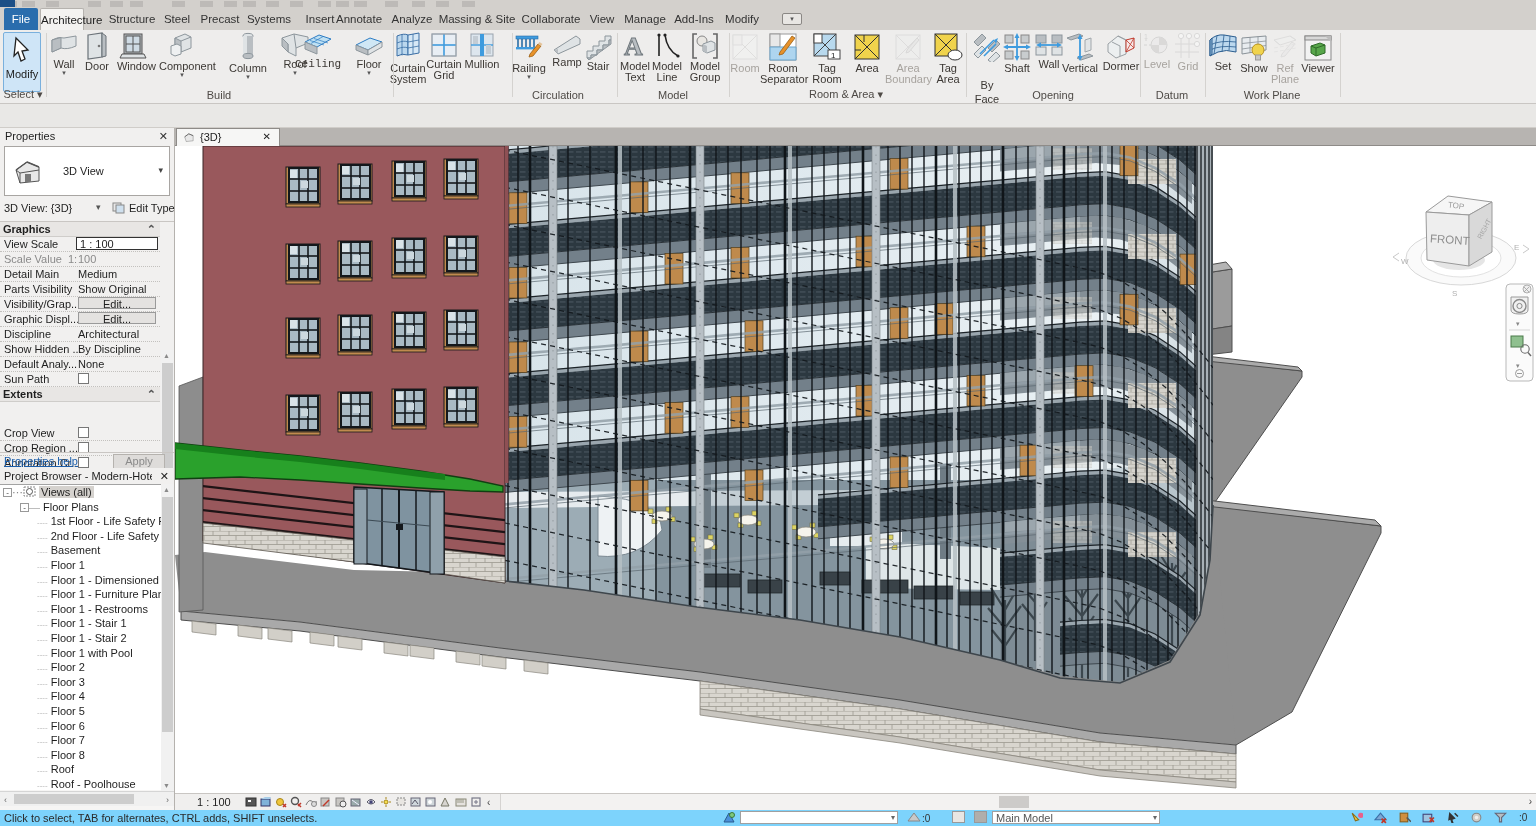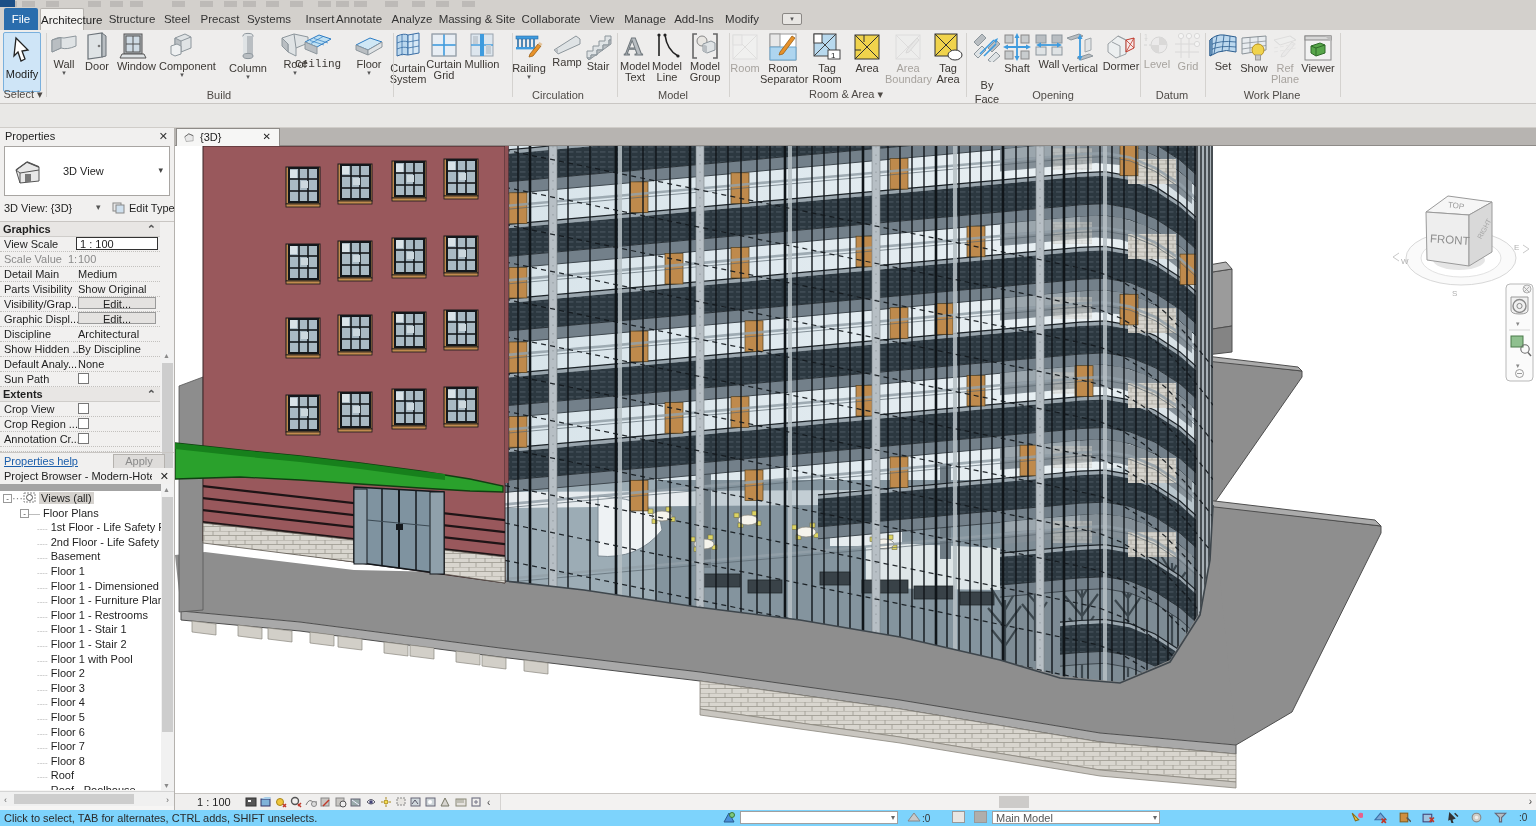--- a/index.html
+++ b/index.html
@@ -1011,21 +1011,21 @@
         </div>
         <div class="prow" style="width:160px;">
           <span class="plab">Default Analy...</span>
           <span class="pval">None</span>
         </div>
         <div class="prow" style="width:160px;">
           <span class="plab">Sun Path</span>
           <span class="pval" style="top:1px;"><span style="display:inline-block;width:11px;height:11px;background:#fff;border:1px solid #777;"></span></span>
         </div>
         <div class="phead" style="width:160px;">Extents<span style="float:right;margin-right:4px;color:#555;">⌃</span></div>
-        <div class="prow" style="width:160px;">
+        <div class="prow" style="width:160px;margin-top:24px;">
           <span class="plab">Crop View</span>
           <span class="pval" style="top:1px;"><span style="display:inline-block;width:11px;height:11px;background:#fff;border:1px solid #777;"></span></span>
         </div>
         <div class="prow" style="width:160px;">
           <span class="plab">Crop Region ...</span>
           <span class="pval" style="top:1px;"><span style="display:inline-block;width:11px;height:11px;background:#fff;border:1px solid #777;"></span></span>
         </div>
         <div class="prow" style="width:160px;">
           <span class="plab">Annotation Cr...</span>
           <span class="pval" style="top:1px;"><span style="display:inline-block;width:11px;height:11px;background:#fff;border:1px solid #777;"></span></span>
@@ -1037,21 +1037,21 @@
         <div style="position:absolute;left:1px;top:13px;width:11px;height:140px;background:#cdcdcd;"></div>
         <div style="position:absolute;left:2px;bottom:2px;color:#8a8a8a;font-size:7px;">▼</div>
       </div>
       <div class="abs" style="left:0px;top:324px;width:174px;height:16px;border-top:1px solid #c9c6c3;">
         <span style="position:absolute;left:4px;top:2px;color:#1b5eab;text-decoration:underline;">Properties help</span>
         <span style="position:absolute;left:113px;top:1px;width:52px;height:18px;background:#dedcda;border:1px solid #b5b2ae;text-align:center;line-height:13px;color:#8a8a8a;">Apply</span>
       </div>
     </div>
 <div id="pbrowser" class="abs">
       <div style="position:relative;height:16px;line-height:16px;padding-left:4px;background:#f1f0ef;"><span style="display:inline-block;width:148px;overflow:hidden;white-space:nowrap;">Project Browser - Modern-Hotel-R...</span><span style="position:absolute;right:5px;top:0;">✕</span></div>
-      <div style="position:relative;background:#fff;height:306px;border-top:7px solid #a3a3a3;overflow:hidden;">
+      <div style="position:relative;background:#fff;height:306px;border-top:1px solid #a3a3a3;overflow:hidden;">
         <div class="tnode" style="padding-left:3px;"><span style="display:inline-block;width:9px;height:9px;border:1px solid #999;background:#fff;line-height:7px;text-align:center;font-size:8px;color:#333;vertical-align:1px;">-</span><span style="color:#888;">⋯</span><svg width="13" height="11" viewBox="0 0 13 11" style="vertical-align:-1px;">
             <rect x="1" y="1" width="11" height="9" fill="none" stroke="#888" stroke-dasharray="2 1"></rect>
             <circle cx="6.5" cy="5.5" r="3" fill="none" stroke="#555"></circle>
           </svg> <span style="background:#d5d2ce;padding:0 2px;">Views (all)</span></div>
         <div class="tnode" style="padding-left:20px;"><span style="display:inline-block;width:9px;height:9px;border:1px solid #999;background:#fff;line-height:7px;text-align:center;font-size:8px;color:#333;vertical-align:1px;">-</span><span style="color:#aaa;">―</span> Floor Plans</div>
         <div class="tnode" style="padding-left:37px;"><span style="color:#b5b5b5;font-size:8px;">----</span> 1st Floor - Life Safety Pla</div>
         <div class="tnode" style="padding-left:37px;"><span style="color:#b5b5b5;font-size:8px;">----</span> 2nd Floor - Life Safety Pla</div>
         <div class="tnode" style="padding-left:37px;"><span style="color:#b5b5b5;font-size:8px;">----</span> Basement</div>
         <div class="tnode" style="padding-left:37px;"><span style="color:#b5b5b5;font-size:8px;">----</span> Floor 1</div>
         <div class="tnode" style="padding-left:37px;"><span style="color:#b5b5b5;font-size:8px;">----</span> Floor 1 - Dimensioned Pla</div>

